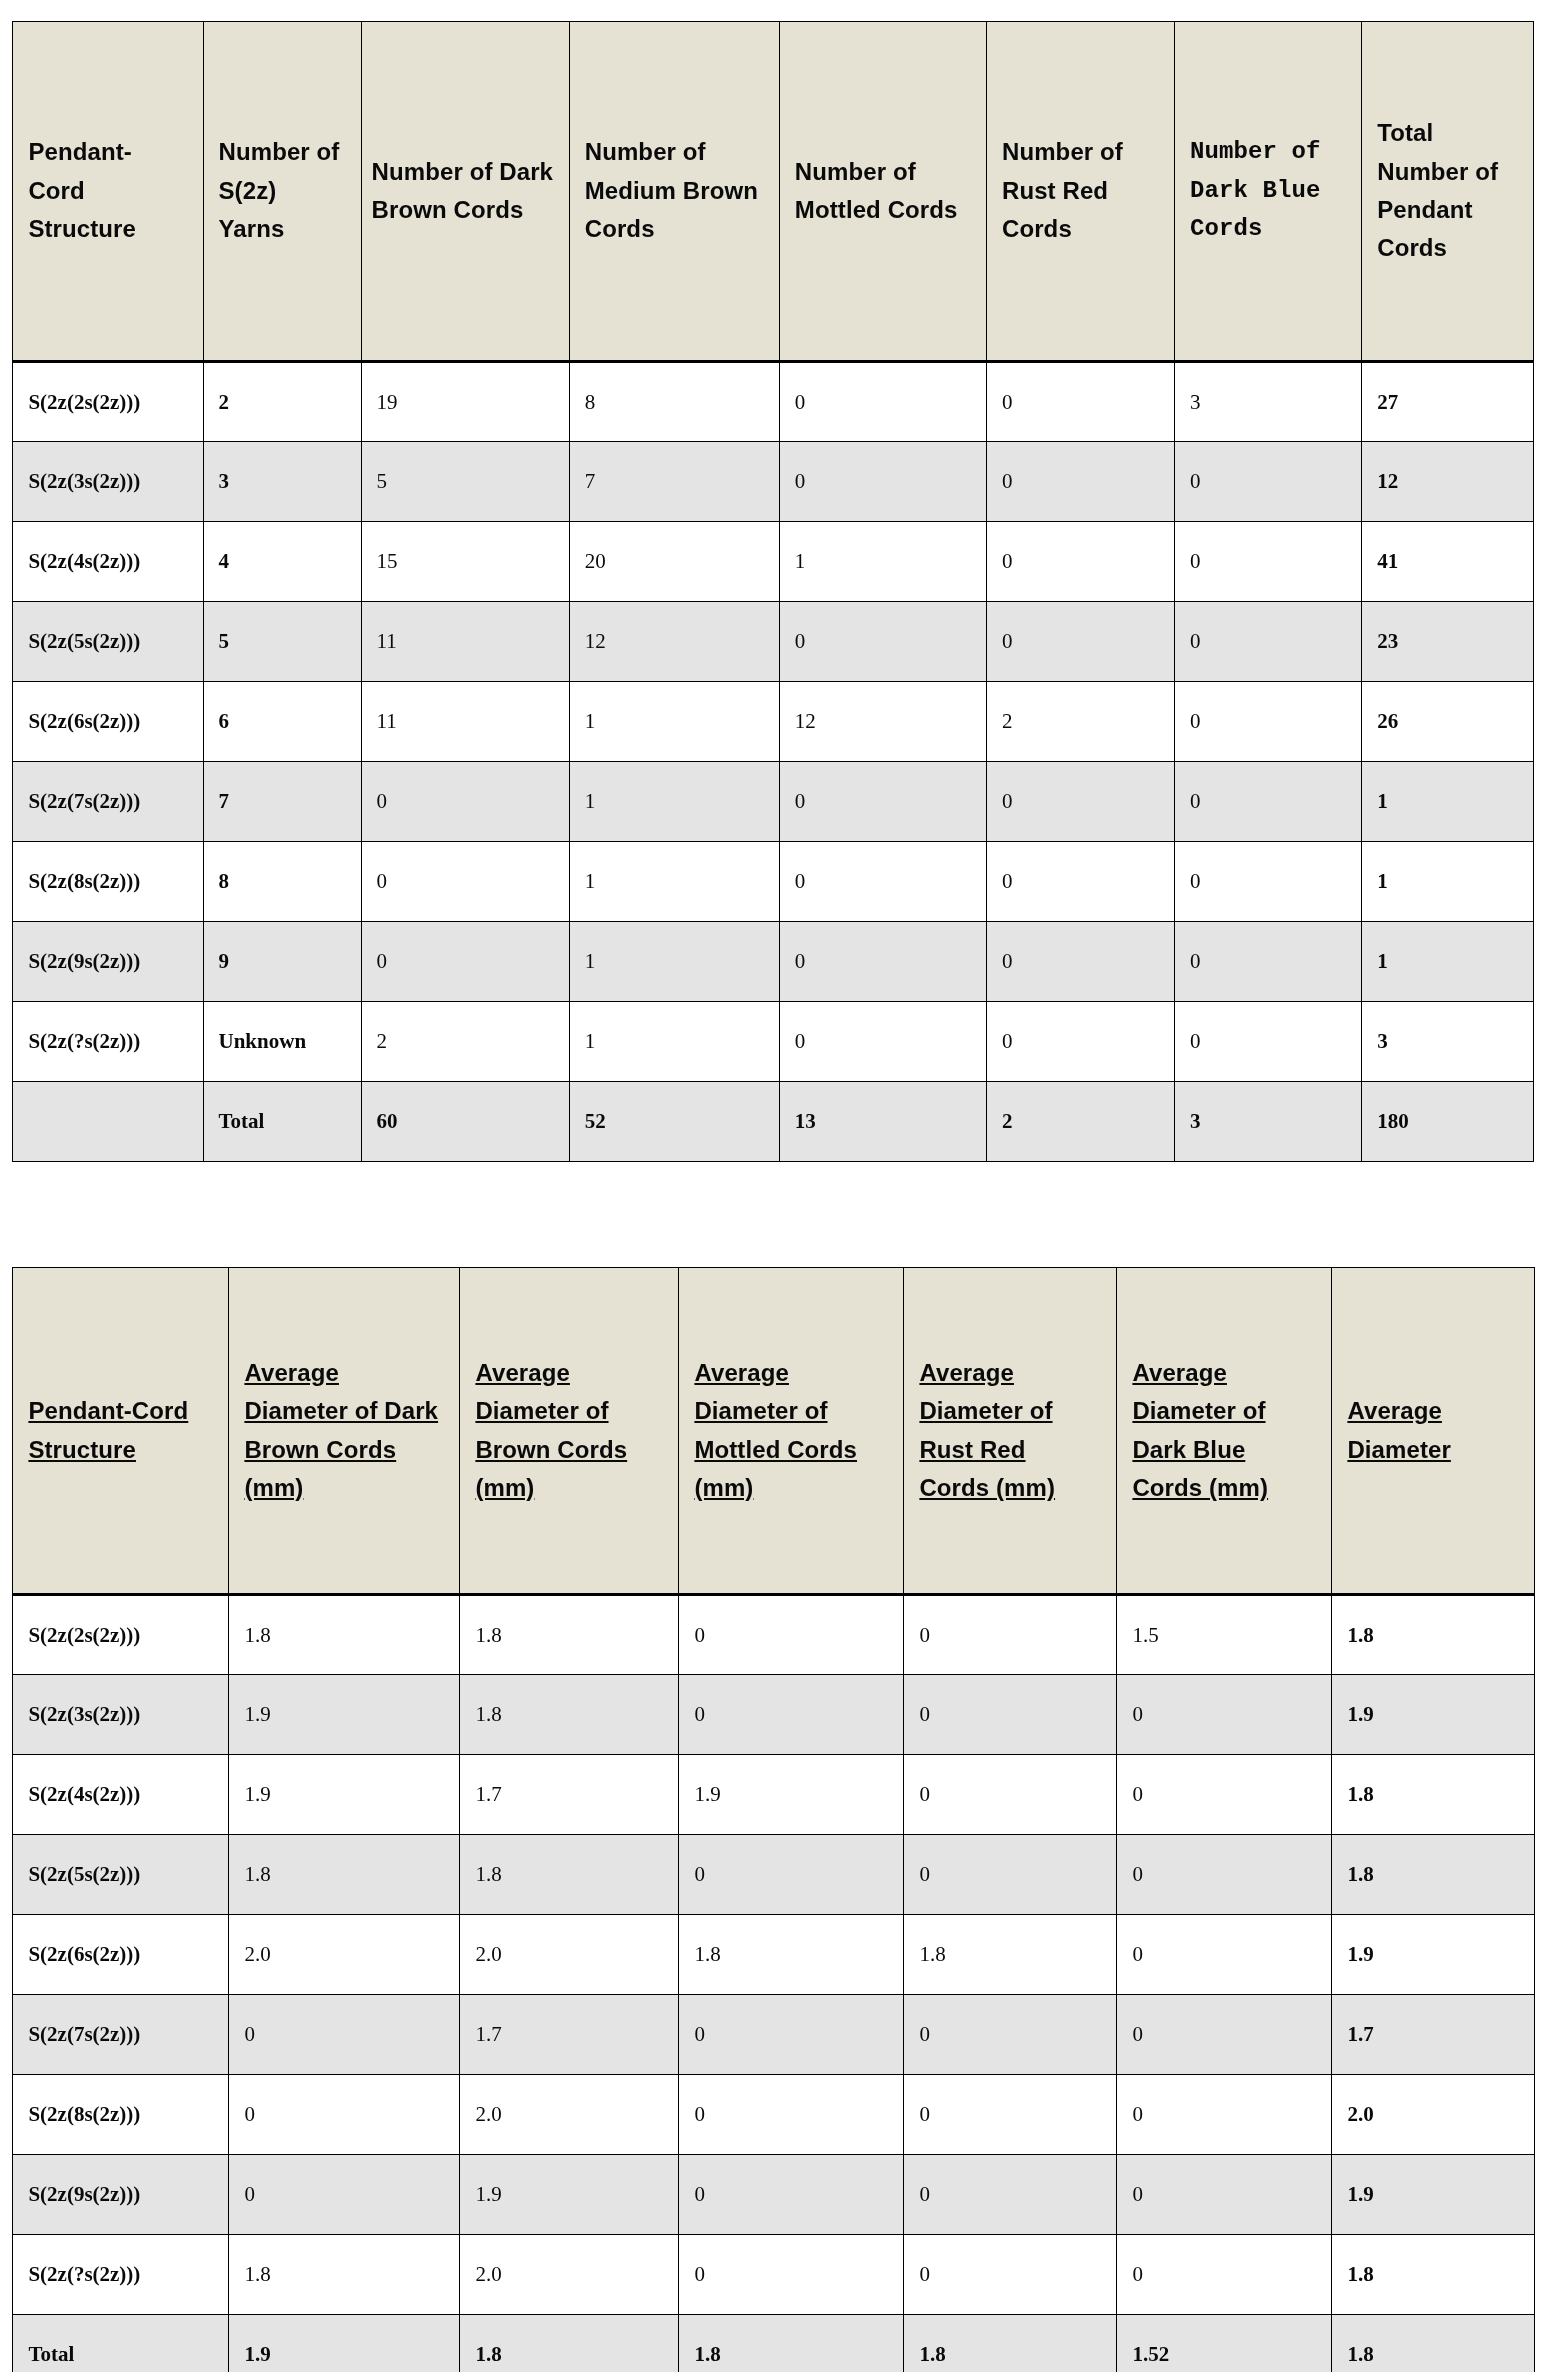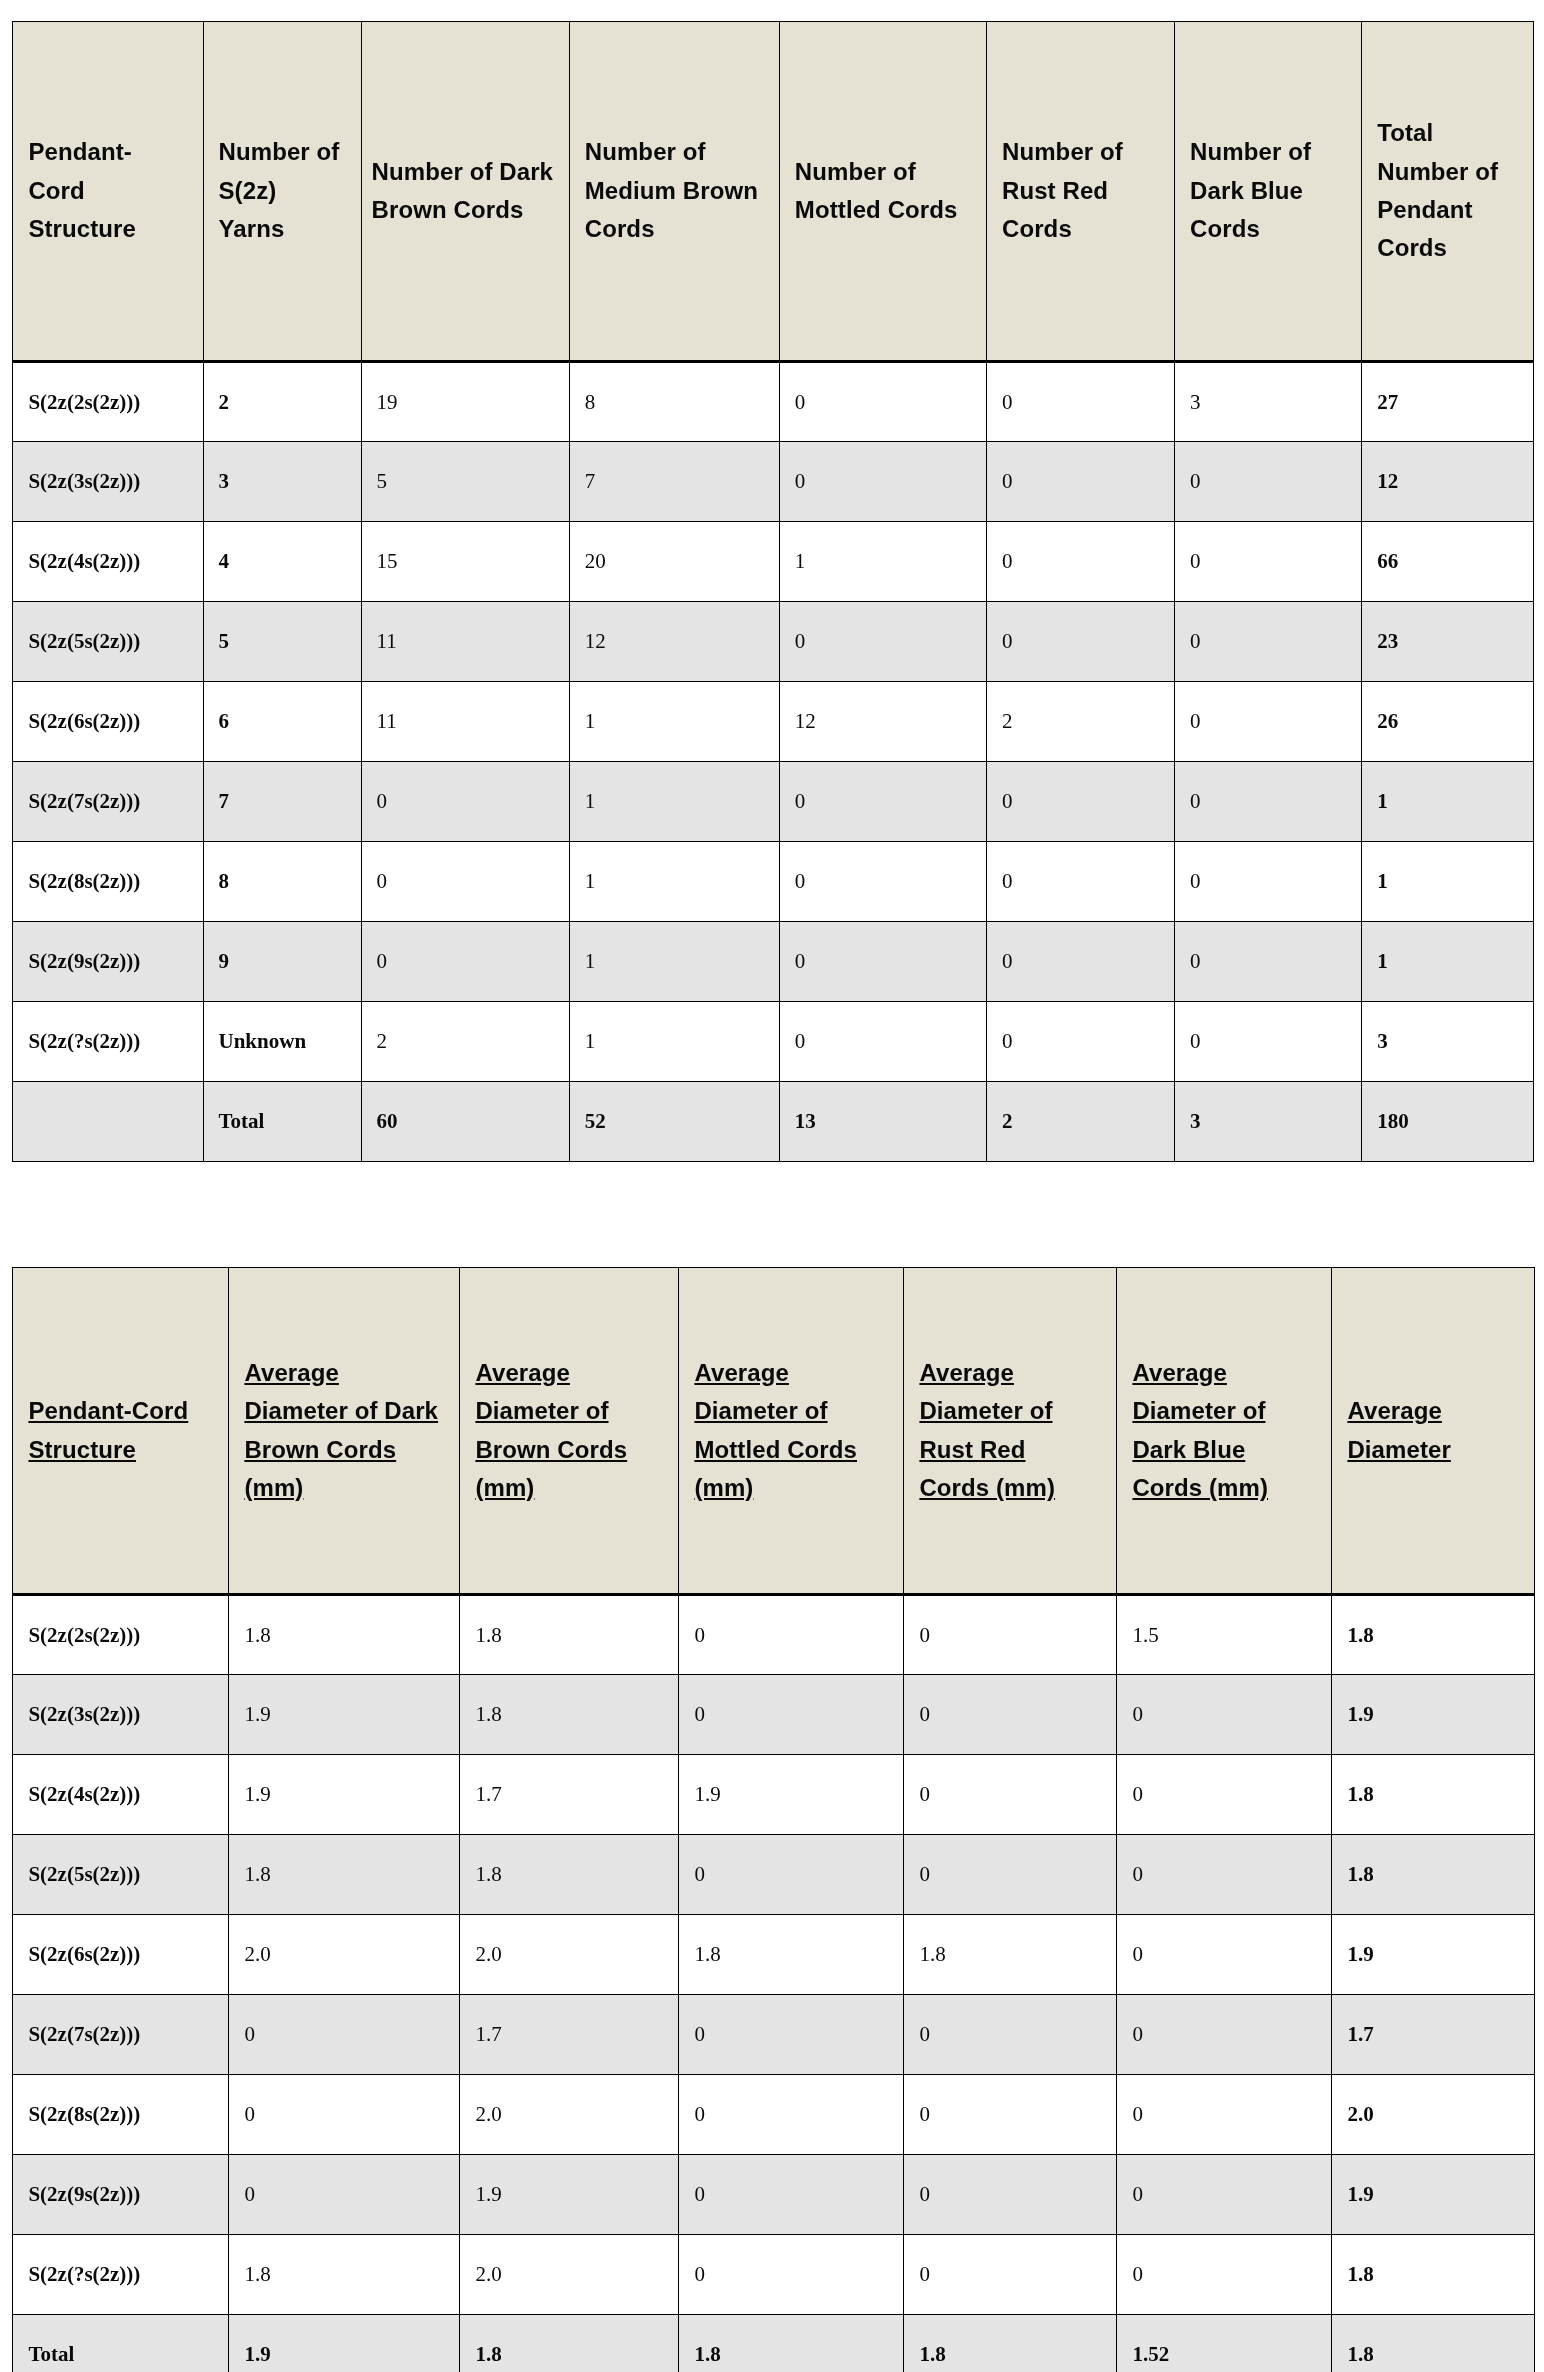--- a/index.html
+++ b/index.html
@@ -48,21 +48,21 @@
   .t1 tbody tr, .t2 tbody tr { height: 80px; font-family: Liberation Serif, serif; }
   .data-table tbody tr:nth-child(even) { background: var(--stripe-bg, #e4e4e4); }
 
   
   .t1 th:nth-child(1){ width: 190px; }
   .t1 th:nth-child(2){ width: 158px; }
   .t1 th:nth-child(3){ width: 208px; padding-left: 10px; }
   .t1 th:nth-child(4){ width: 210px; }
   .t1 th:nth-child(5){ width: 207px; }
   .t1 th:nth-child(6){ width: 188px; }
-  .t1 th:nth-child(7){ width: 187px; }
+  .t1 th:nth-child(7){ width: 187px; font-family: Liberation Mono, monospace; }
   .t1 th:nth-child(8){ width: 172px; }
   
   .t2 th:nth-child(1){ width: 216px; }
   .t2 th:nth-child(2){ width: 231px; }
   .t2 th:nth-child(3){ width: 219px; }
   .t2 th:nth-child(4){ width: 225px; }
   .t2 th:nth-child(5){ width: 213px; }
   .t2 th:nth-child(6){ width: 215px; }
   .t2 th:nth-child(7){ width: 203px; margin-top: 24px; }
 
@@ -116,21 +116,21 @@
           <td>12</td>
         </tr>
         <tr>
           <td>S(2z(4s(2z)))</td>
           <td>4</td>
           <td>15</td>
           <td>20</td>
           <td>1</td>
           <td>0</td>
           <td>0</td>
-          <td>66</td>
+          <td>41</td>
         </tr>
         <tr>
           <td>S(2z(5s(2z)))</td>
           <td>5</td>
           <td>11</td>
           <td>12</td>
           <td>0</td>
           <td>0</td>
           <td>0</td>
           <td>23</td>

